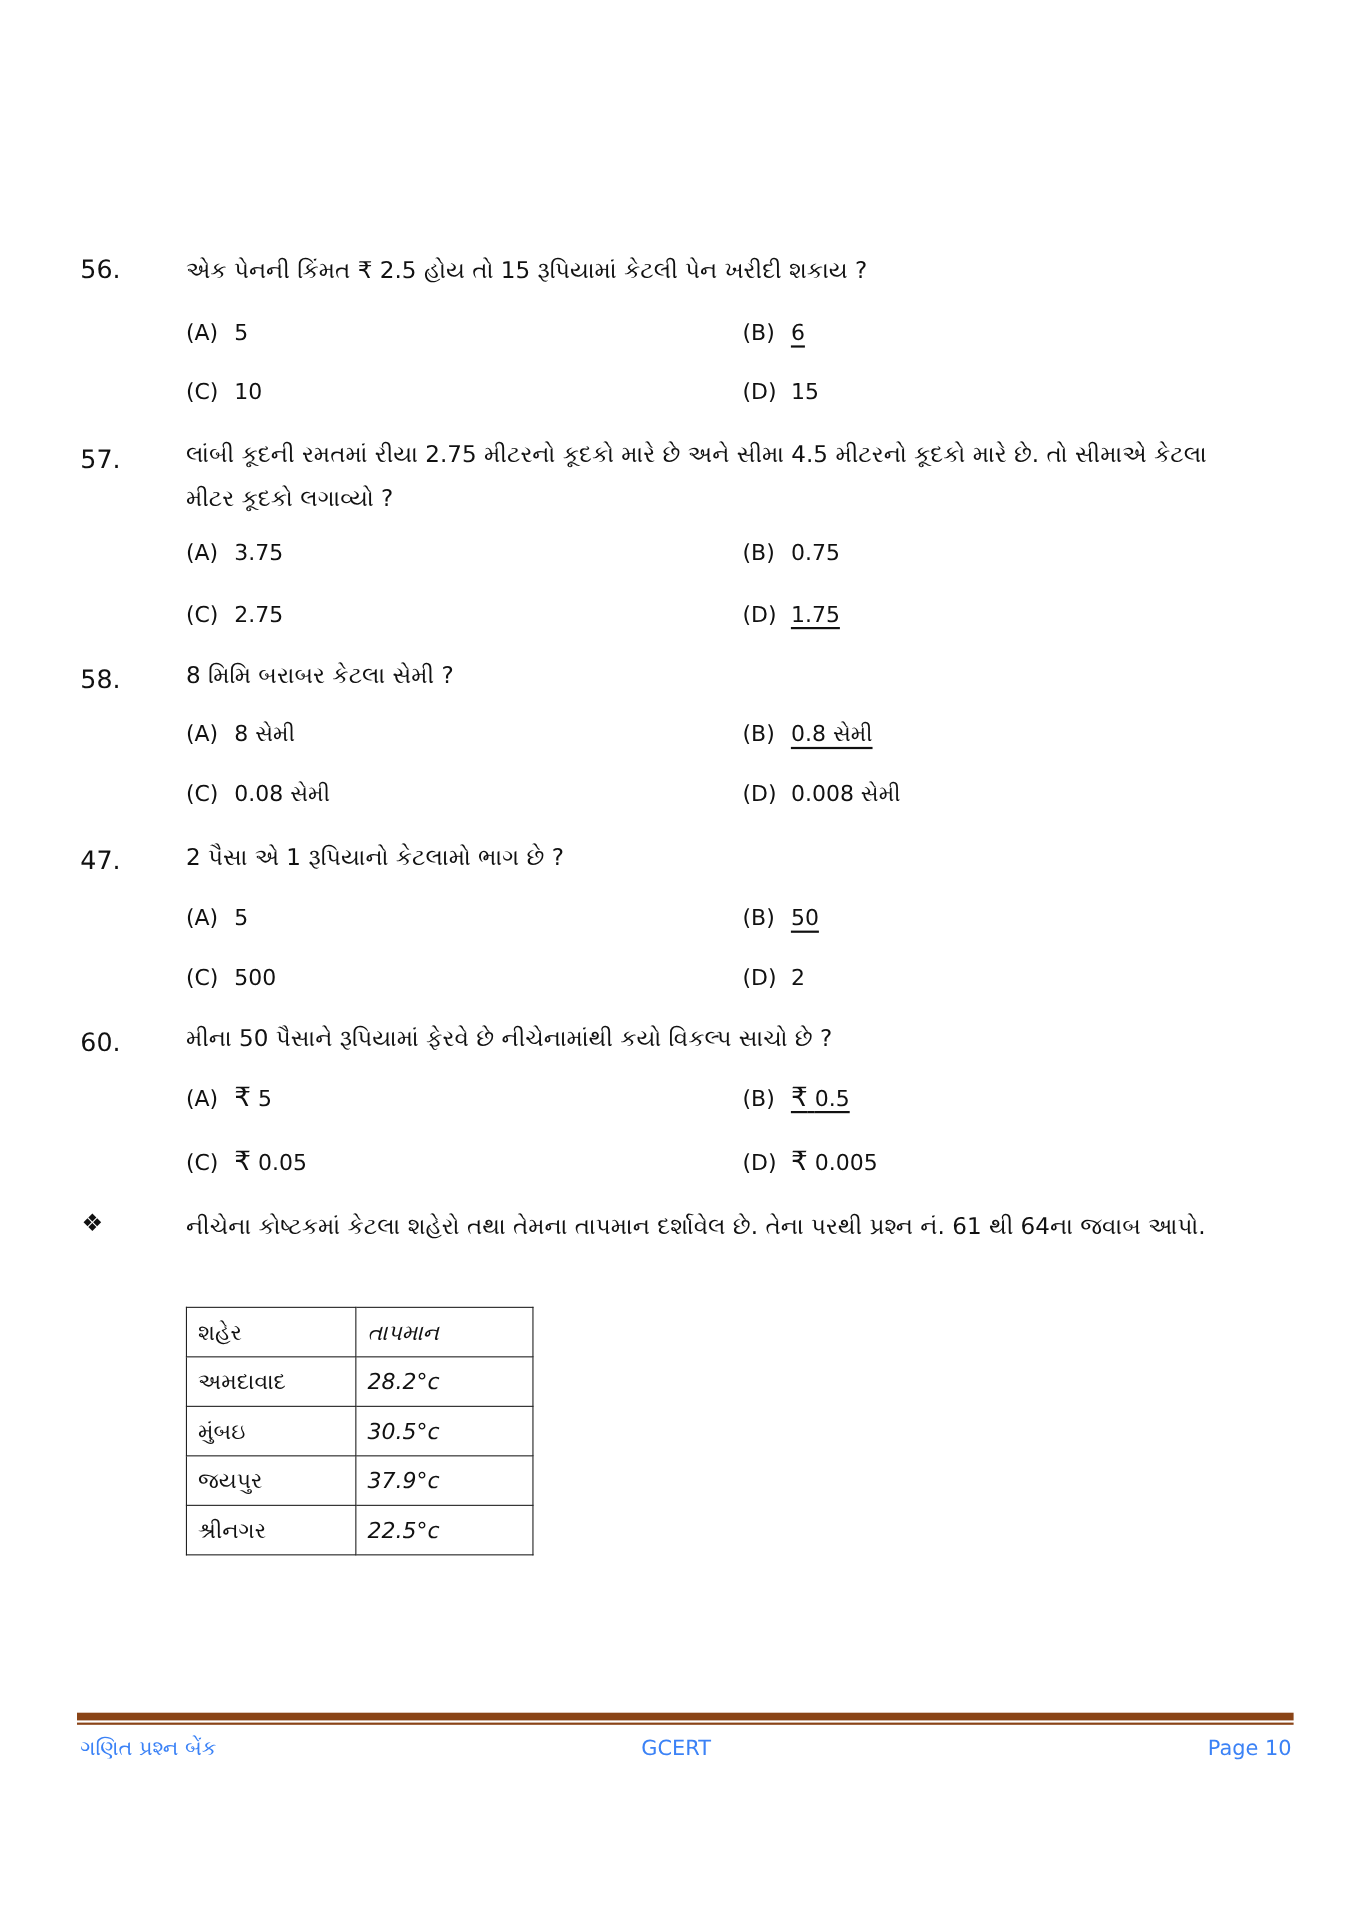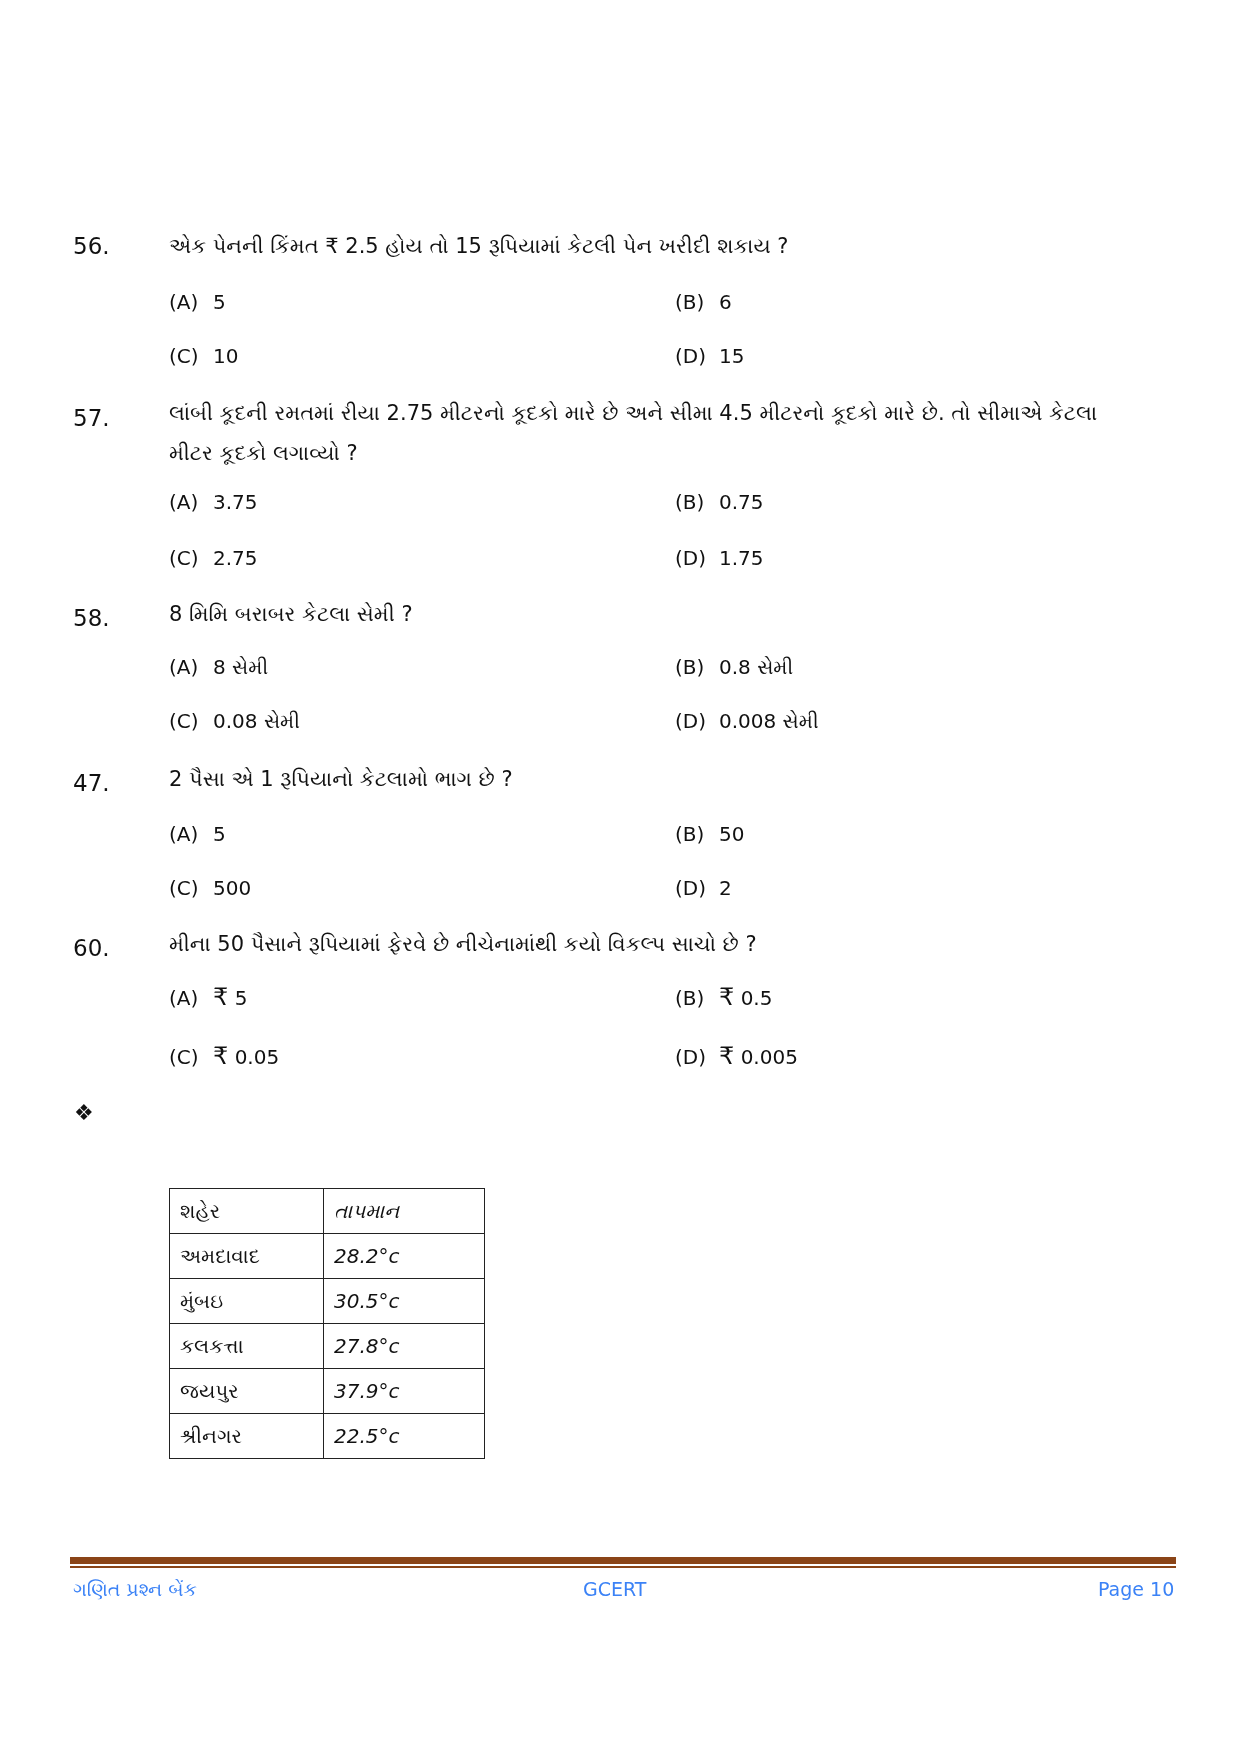--- a/index.html
+++ b/index.html
@@ -4,21 +4,21 @@
 <style>
   html, body { margin: 0; padding: 0; background: #ffffff; }
   body { width: 1241px; height: 1755px; position: relative; overflow: hidden;
          font-family: "DejaVu Sans", sans-serif; color: #111; }
   .page { position: absolute; left: 0; top: 0; width: 1241px; height: 1755px; }
   .q { position: absolute; left: 0; width: 1241px; }
   .qnum { position: absolute; left: 73px; font-size: 23px; }
   .qtext { position: absolute; left: 169px; width: 960px; font-size: 21px; line-height: 40px; }
   .opt { position: absolute; font-size: 20px; white-space: nowrap; }
   .opt .lbl { display: inline-block; width: 44px; }
-  .opt.correct { text-underline-offset: 5px; }
+  .opt.correct { text-decoration: underline; text-underline-offset: 5px; }
   .rupee { font-size: 24px; }
   .bullet { position: absolute; left: 74px; font-size: 22px; }
   table.temps { position: absolute; left: 169px; top: 1188px; border-collapse: collapse;
                 font-size: 20px; }
   table.temps td { border: 1.5px solid #222; height: 44px; padding: 0 10px; vertical-align: middle; }
   table.temps td.c1 { width: 133px; }
   table.temps td.c2 { width: 140px; font-style: italic; }
   .footer-line-thick { position: absolute; left: 70px; top: 1557px; width: 1106px; height: 7px; background: #8a4417; }
   .footer-line-thin { position: absolute; left: 70px; top: 1566px; width: 1106px; height: 2px; background: #8a4417; }
   .footer { position: absolute; top: 1578px; font-size: 19px; color: #3b82f6; }
@@ -67,38 +67,35 @@
   <div class="q">
     <span class="qnum" style="top:935px">60.</span>
     <span class="qtext" style="top:924px">મીના 50 પૈસાને રૂપિયામાં ફેરવે છે નીચેનામાંથી કયો વિકલ્પ સાચો છે ?</span>
     <span class="opt" style="left:169px;top:983px"><span class="lbl">(A)</span><span class="rupee">₹</span> <span>5</span></span>
     <span class="opt correct" style="left:675px;top:983px"><span class="lbl">(B)</span><span class="rupee">₹</span> <span>0.5</span></span>
     <span class="opt" style="left:169px;top:1042px"><span class="lbl">(C)</span><span class="rupee">₹</span> <span>0.05</span></span>
     <span class="opt" style="left:675px;top:1042px"><span class="lbl">(D)</span><span class="rupee">₹</span> <span>0.005</span></span>
   </div>
 
   <span class="bullet" style="top:1100px">❖</span>
+  <span class="qtext" style="top:1095px;width:960px">નીચેના કોષ્ટકમાં કેટલા શહેરો તથા તેમના તાપમાન દર્શાવેલ છે. તેના પરથી પ્રશ્ન નં. 61 થી 64ના જવાબ આપો.</span>
 
   <table class="temps">
     <tbody>
         <tr>
       <td class="c1">શહેર</td>
       <td class="c2">તાપમાન</td>
     </tr>
     <tr>
       <td class="c1">અમદાવાદ</td>
       <td class="c2">28.2°c</td>
     </tr>
     <tr>
       <td class="c1">મુંબઇ</td>
       <td class="c2">30.5°c</td>
-    </tr>
-    <tr>
-      <td class="c1">કલકત્તા</td>
-      <td class="c2">27.8°c</td>
     </tr>
     <tr>
       <td class="c1">જયપુર</td>
       <td class="c2">37.9°c</td>
     </tr>
     <tr>
       <td class="c1">શ્રીનગર</td>
       <td class="c2">22.5°c</td>
     </tr>
   </tbody>

